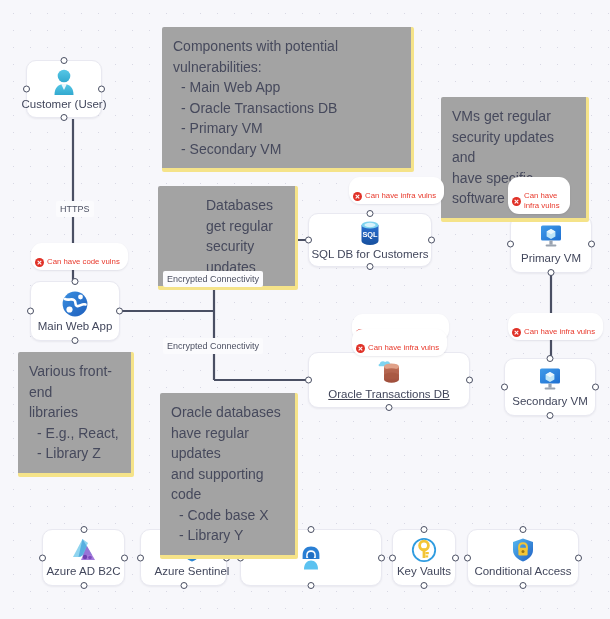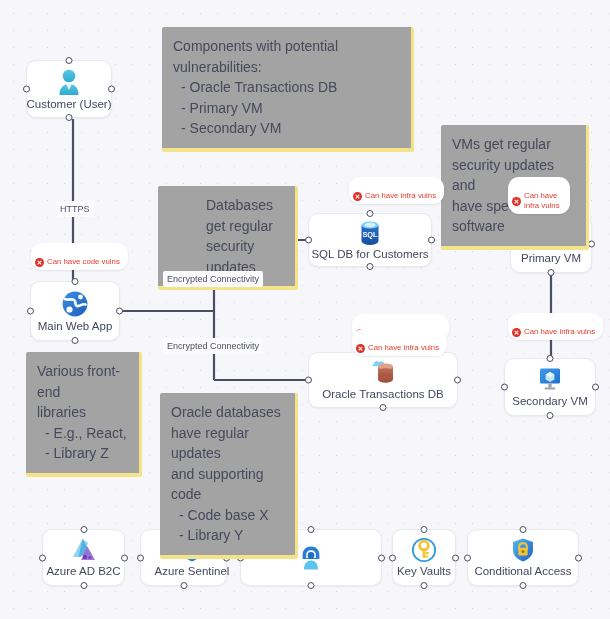--- a/index.html
+++ b/index.html
@@ -103,21 +103,21 @@
 
     <path d="M214,240 L214,380" stroke="#4a4f63" stroke-width="2.2" fill="none"></path>
 
     <path d="M214,240 L308,240" stroke="#4a4f63" stroke-width="2.2" fill="none"></path>
 
     <path d="M214,380 L308,380" stroke="#4a4f63" stroke-width="2.2" fill="none"></path>
 
     <path d="M551,273 L551,358" stroke="#4a4f63" stroke-width="2.2" fill="none"></path>
   </svg>
 
-  <div class="node" style="left:26px; top:60px; width:86px; height:58px;">
+  <div class="node" style="left:26px; top:60px; width:76px; height:58px;">
     <span class="gly">
       <svg width="30" height="28" viewBox="0 0 30 28">
         <defs>
             <linearGradient id="gU" x1="0" y1="0" x2="0" y2="1">
           <stop offset="0" stop-color="#56c7e6"></stop>
               <stop offset="1" stop-color="#32a9cf"></stop>
         </linearGradient>
           </defs>
         <circle cx="15" cy="8" r="6.3" fill="url(#gU)"></circle>
         <path d="M5.5,27 C5.5,19.5 9.5,16 15,16 C20.5,16 24.5,19.5 24.5,27 Z" fill="url(#gU)"></path>
@@ -168,21 +168,21 @@
         <text x="13" y="17" font-family="Liberation Sans, sans-serif" font-size="7.4" font-weight="bold" fill="#fff" text-anchor="middle">SQL</text>
       </svg>
     </span>
     <span class="label">SQL DB for Customers</span>
     <i class="h t"></i>
     <i class="h b"></i>
     <i class="h l"></i>
     <i class="h r"></i>
   </div>
 
-  <div class="node" style="left:308px; top:352px; width:150px; height:56px;">
+  <div class="node" style="left:308px; top:352px; width:162px; height:56px;text-decoration:underline;">
     <span class="gly">
       <svg width="30" height="26" viewBox="0 0 30 26">
         <defs>
             <linearGradient id="gO" x1="0" y1="0" x2="0" y2="1">
           <stop offset="0" stop-color="#c87a63"></stop>
               <stop offset="1" stop-color="#9c4b38"></stop>
         </linearGradient>
           </defs>
         <path d="M6,3.5 c0,-2.3 3.4,-2.6 5.2,-1.6 c1.2,-1.3 4.6,-1 4.9,1.8
                  c2.1,-0.4 3.1,1.1 2.6,2.6 h-12.8 c-1.5,0 -1.9,-1.9 0.1,-2.8 z" fill="#7fd4f0"></path>
@@ -333,37 +333,38 @@
     </span>
     <span class="label">Conditional Access</span>
     <i class="h t"></i>
     <i class="h b"></i>
     <i class="h l"></i>
     <i class="h r"></i>
   </div>
 
   <div class="note" style="left:162px; top:27px; width:252px;">
     <div>Components with potential vulnerabilities:</div>
+    <div class="ind">- Main Web App</div>
     <div class="ind">- Oracle Transactions DB</div>
     <div class="ind">- Primary VM</div>
     <div class="ind">- Secondary VM</div>
   </div>
 
-  <div class="note" style="left:441px; top:97px; width:148px;margin-top:28px;">
+  <div class="note" style="left:441px; top:97px; width:148px;">
     <div>VMs get regular</div>
     <div>security updates and</div>
     <div>have specific software</div>
   </div>
 
   <div class="note" style="left:158px; top:186px; width:140px;padding-left:48px;">
     <div>Databases get regular</div>
     <div>security updates</div>
   </div>
 
-  <div class="note" style="left:26px; top:352px; width:116px;">
+  <div class="note" style="left:18px; top:352px; width:116px;">
     <div>Various front-end</div>
     <div>libraries</div>
     <div class="ind">- E.g., React,</div>
     <div class="ind">- Library Z</div>
   </div>
 
   <div class="note" style="left:160px; top:393px; width:138px;">
     <div>Oracle databases</div>
     <div>have regular updates</div>
     <div>and supporting code</div>

